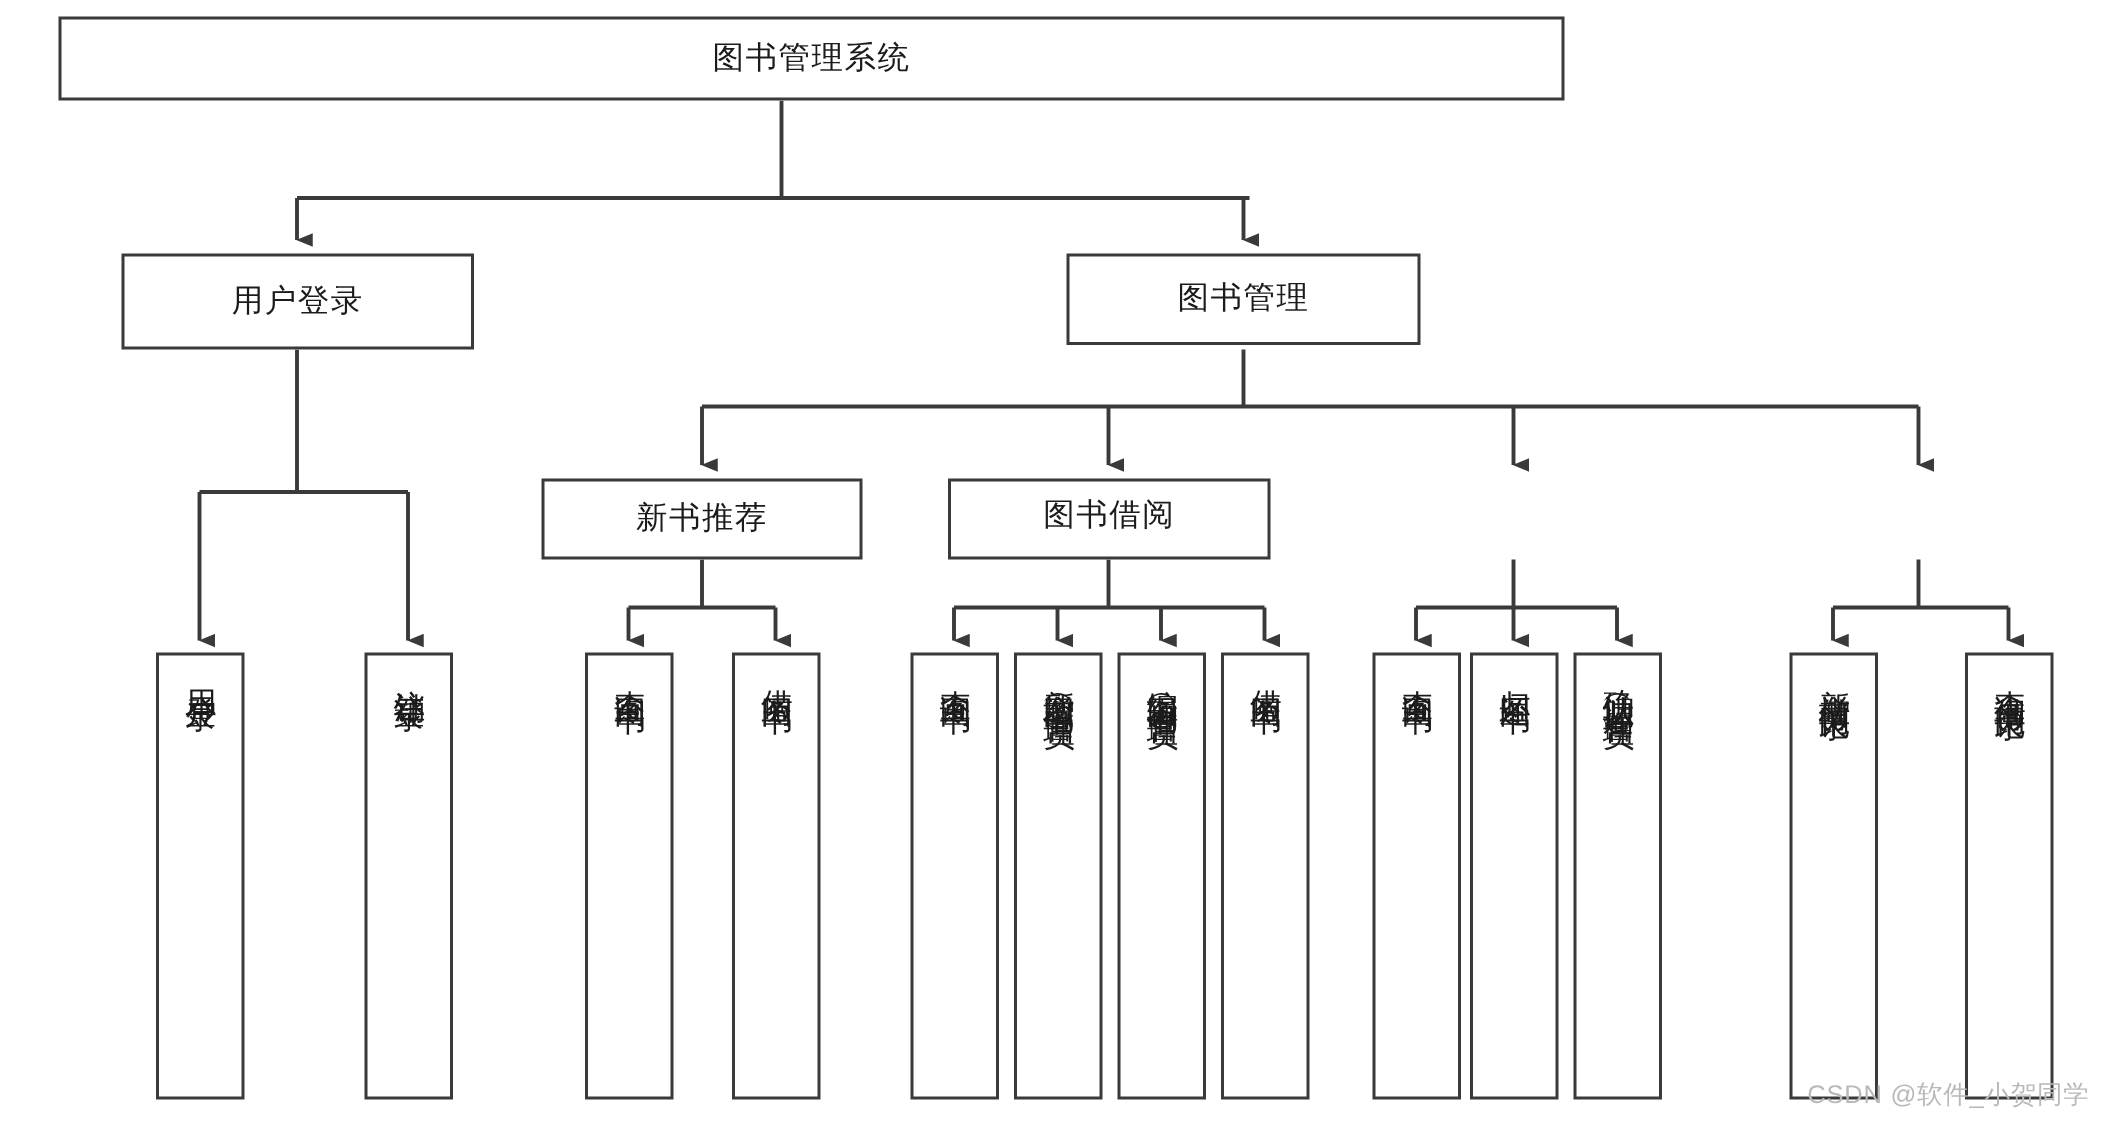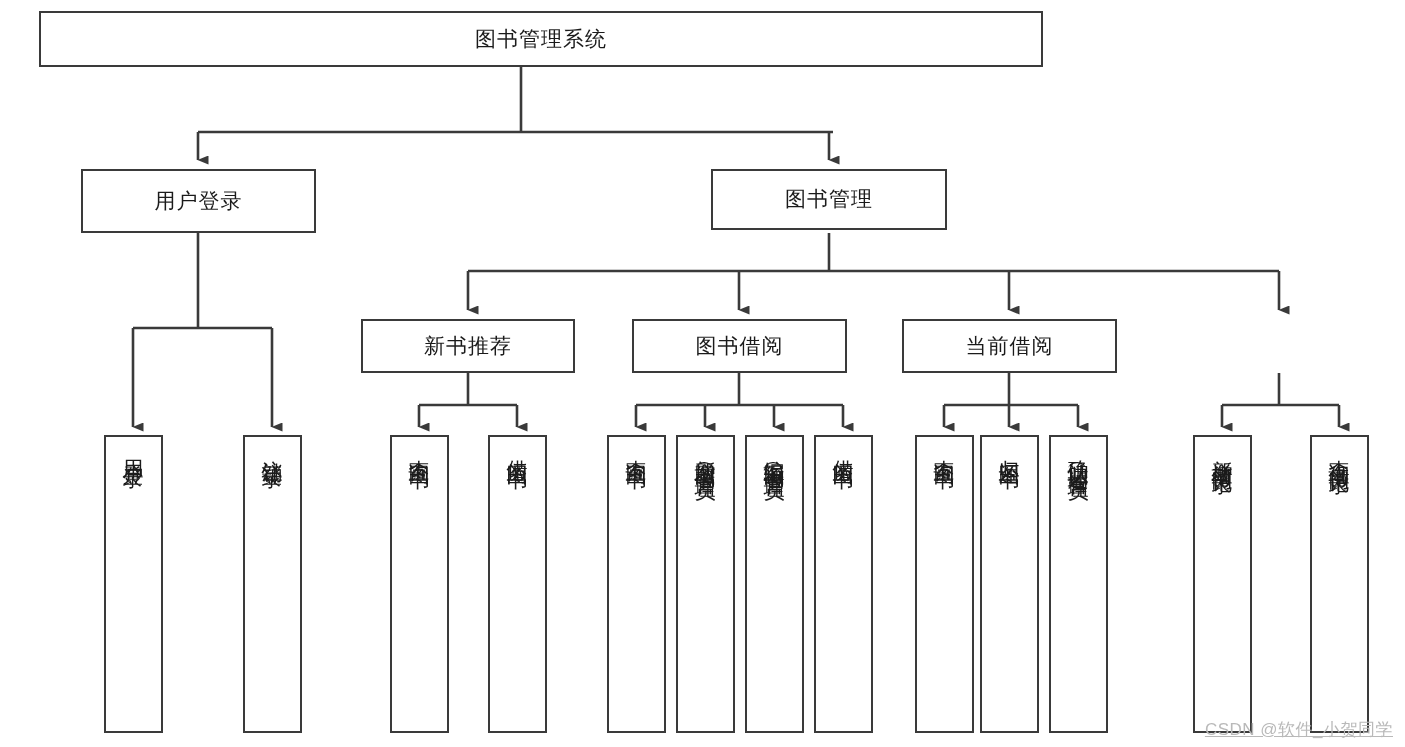--- a/index.html
+++ b/index.html
@@ -63,21 +63,20 @@
   #watermark {
     position: absolute;
     right: 12px;
     bottom: 6px;
     color: #b9b9b9;
     font-size: 17px;
     letter-spacing: 0.5px;
     z-index: 5;
     white-space: nowrap;
     user-select: none;
-    text-decoration: underline;
   }
 </style>
 </head>
 <body>
 
 <div id="diagram-root">
 
   <svg id="edges" viewBox="0 0 1405 747" xmlns="http://www.w3.org/2000/svg">
     <defs>
       <marker id="arrow" markerWidth="10" markerHeight="12" refX="4.5" refY="10.5" orient="auto" markerUnits="userSpaceOnUse">
@@ -135,25 +134,22 @@
   <div class="node level1" style="left:81px; top:169px; width:235px; height:64px;">
     <span class="node-label">用户登录</span>
   </div>
   <div class="node level1" style="left:711px; top:169px; width:236px; height:61px;">
     <span class="node-label">图书管理</span>
   </div>
 
   <div class="node level2" style="left:361px; top:319px; width:214px; height:54px;">
     <span class="node-label">新书推荐</span>
   </div>
-  <div class="node level2" style="left:632px; top:319px; width:215px; height:54px;">
+  <div class="node level2" style="left:632px; top:319px; width:215px; height:54px;font-family:Liberation Mono, monospace;">
     <span class="node-label">图书借阅</span>
-  </div>
-  <div class="node level2" style="left:902px; top:319px; width:215px; height:54px;">
-    <span class="node-label">当前借阅</span>
   </div>
 
   <div class="node vertical" style="left:104px; top:435px; width:59px; height:298px;">
     <span class="node-label">用户登录</span>
   </div>
   <div class="node vertical" style="left:243px; top:435px; width:59px; height:298px;">
     <span class="node-label">注销登录</span>
   </div>
 
   <div class="node vertical" style="left:390px; top:435px; width:59px; height:298px;">

